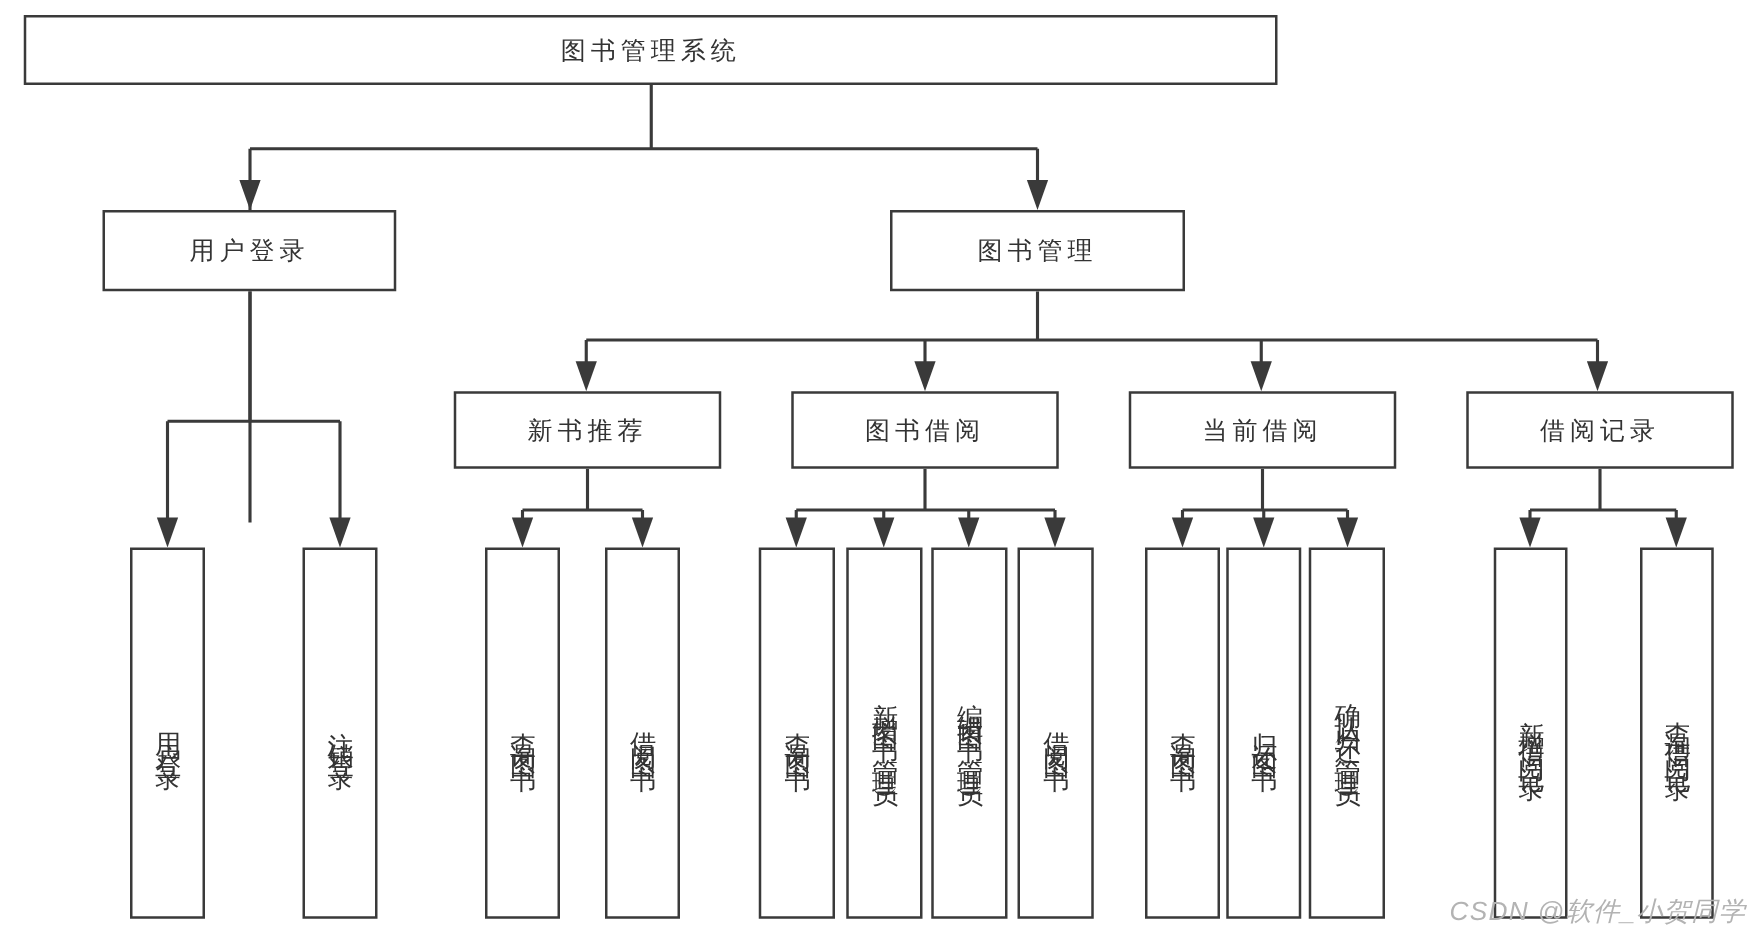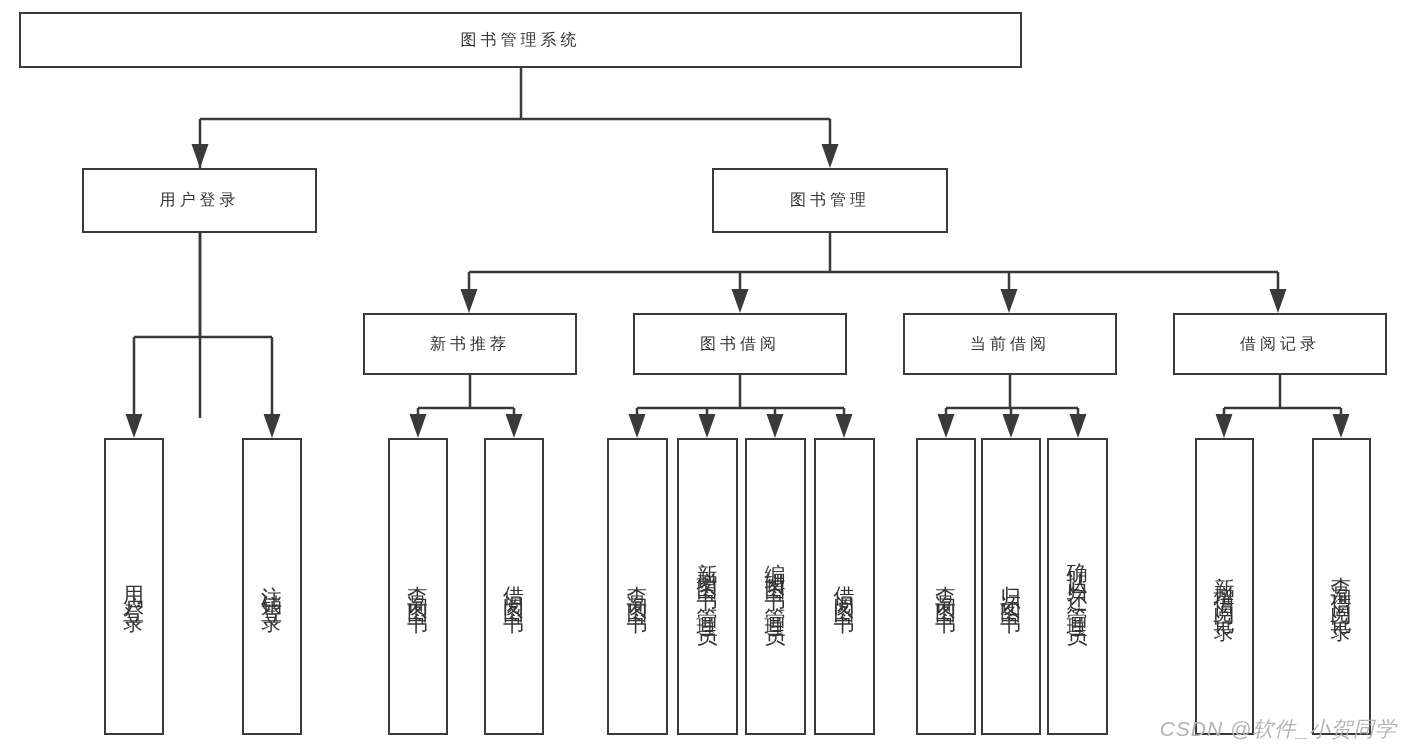--- a/index.html
+++ b/index.html
@@ -24,21 +24,21 @@
     position:absolute;
     box-sizing:border-box;
     background:#ffffff;
     border:2.5px solid var(--border);
     display:flex;
     align-items:center;
     justify-content:center;
     z-index:2;
   }
   .hbox .lbl{
-    font-size:16px;
+    font-size:20px;
     letter-spacing:4px;
     white-space:nowrap;
     color:var(--text);
   }
   .vbox .lbl{
     writing-mode:vertical-rl;
     font-size:21px;
     letter-spacing:9px;
     line-height:1;
     color:var(--text);

